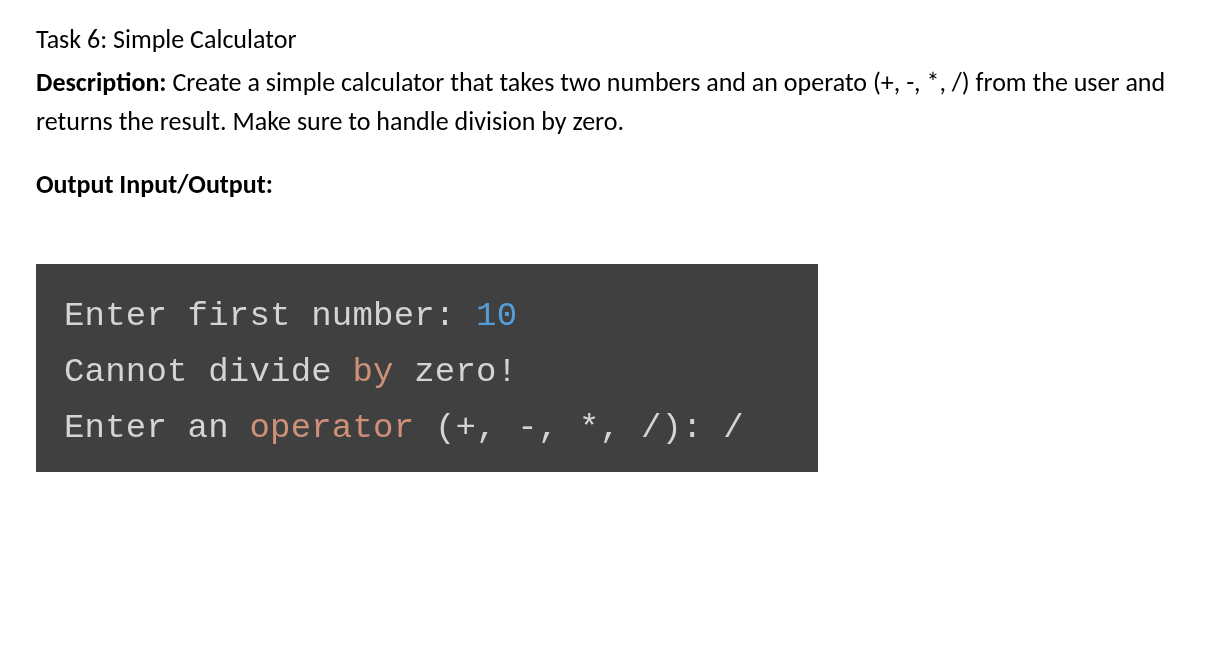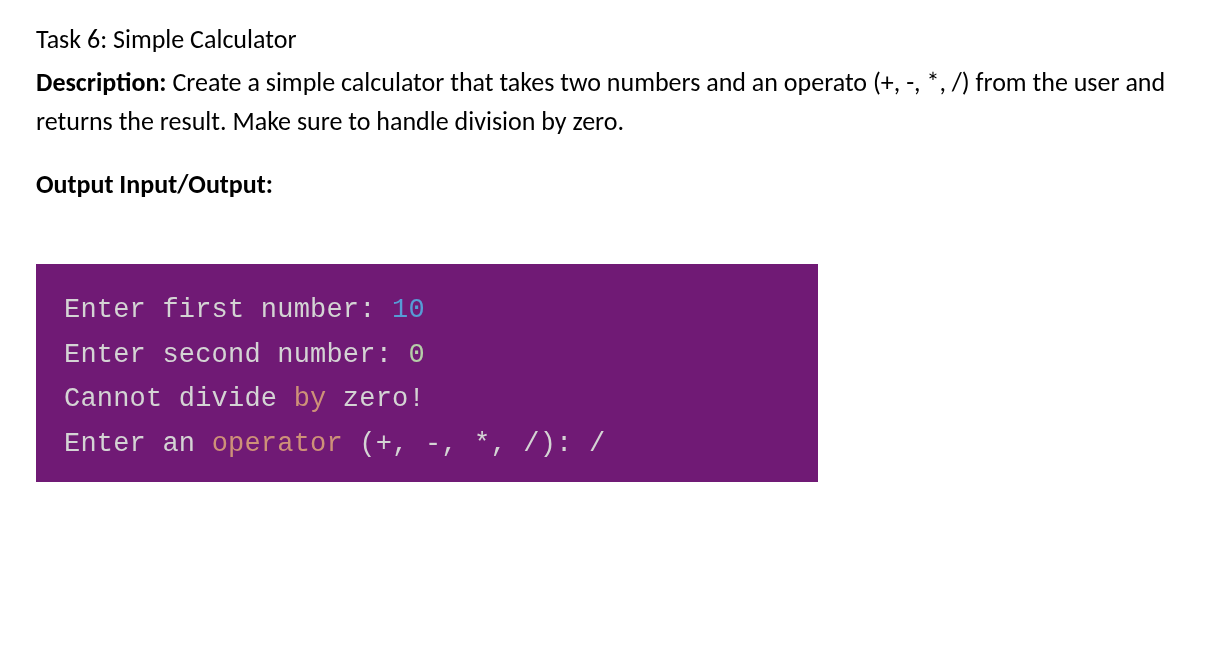--- a/index.html
+++ b/index.html
@@ -24,24 +24,24 @@
       margin-bottom: 24px;
     }
     .description .label {
       font-weight: 700;
     }
     .example-label {
       font-weight: 700;
       margin-bottom: 60px;
     }
     .terminal {
-      background: #701a75;
+      background: #404040;
       color: #d4d4d4;
       font-family: Consolas, "Courier New", monospace;
-      font-size: 27px;
+      font-size: 34px;
       padding: 24px 28px 16px 28px;
       width: 782px;
       line-height: 1.65;
       letter-spacing: 0.2px;
     }
     .term-line {
       white-space: pre;
     }
     .kw-string { color: #ce9178; }
     .kw-number { color: #b5cea8; }
@@ -53,16 +53,15 @@
 <div class="task-title">Task 6: Simple Calculator</div>
 
 <div class="description">
   <span class="label">Description:</span><span> Create a simple calculator that takes two numbers and an operato (+, -, *, /) from the user and returns the result. Make sure to handle division by zero.</span>
 </div>
 
 <div class="example-label">Output Input/Output:</div>
 
 <div class="terminal">
   <div class="term-line"><span>Enter first number: </span><span class="kw-type">10</span></div>
-  <div class="term-line"><span>Enter second number: </span><span class="kw-number">0</span></div>
   <div class="term-line"><span>Cannot divide</span><span class="kw-string"> by </span><span>zero!</span></div>
   <div class="term-line"><span>Enter an</span><span class="kw-string"> operator </span><span>(+, -, *, /): /</span></div>
 </div>
 
 </body></html>

